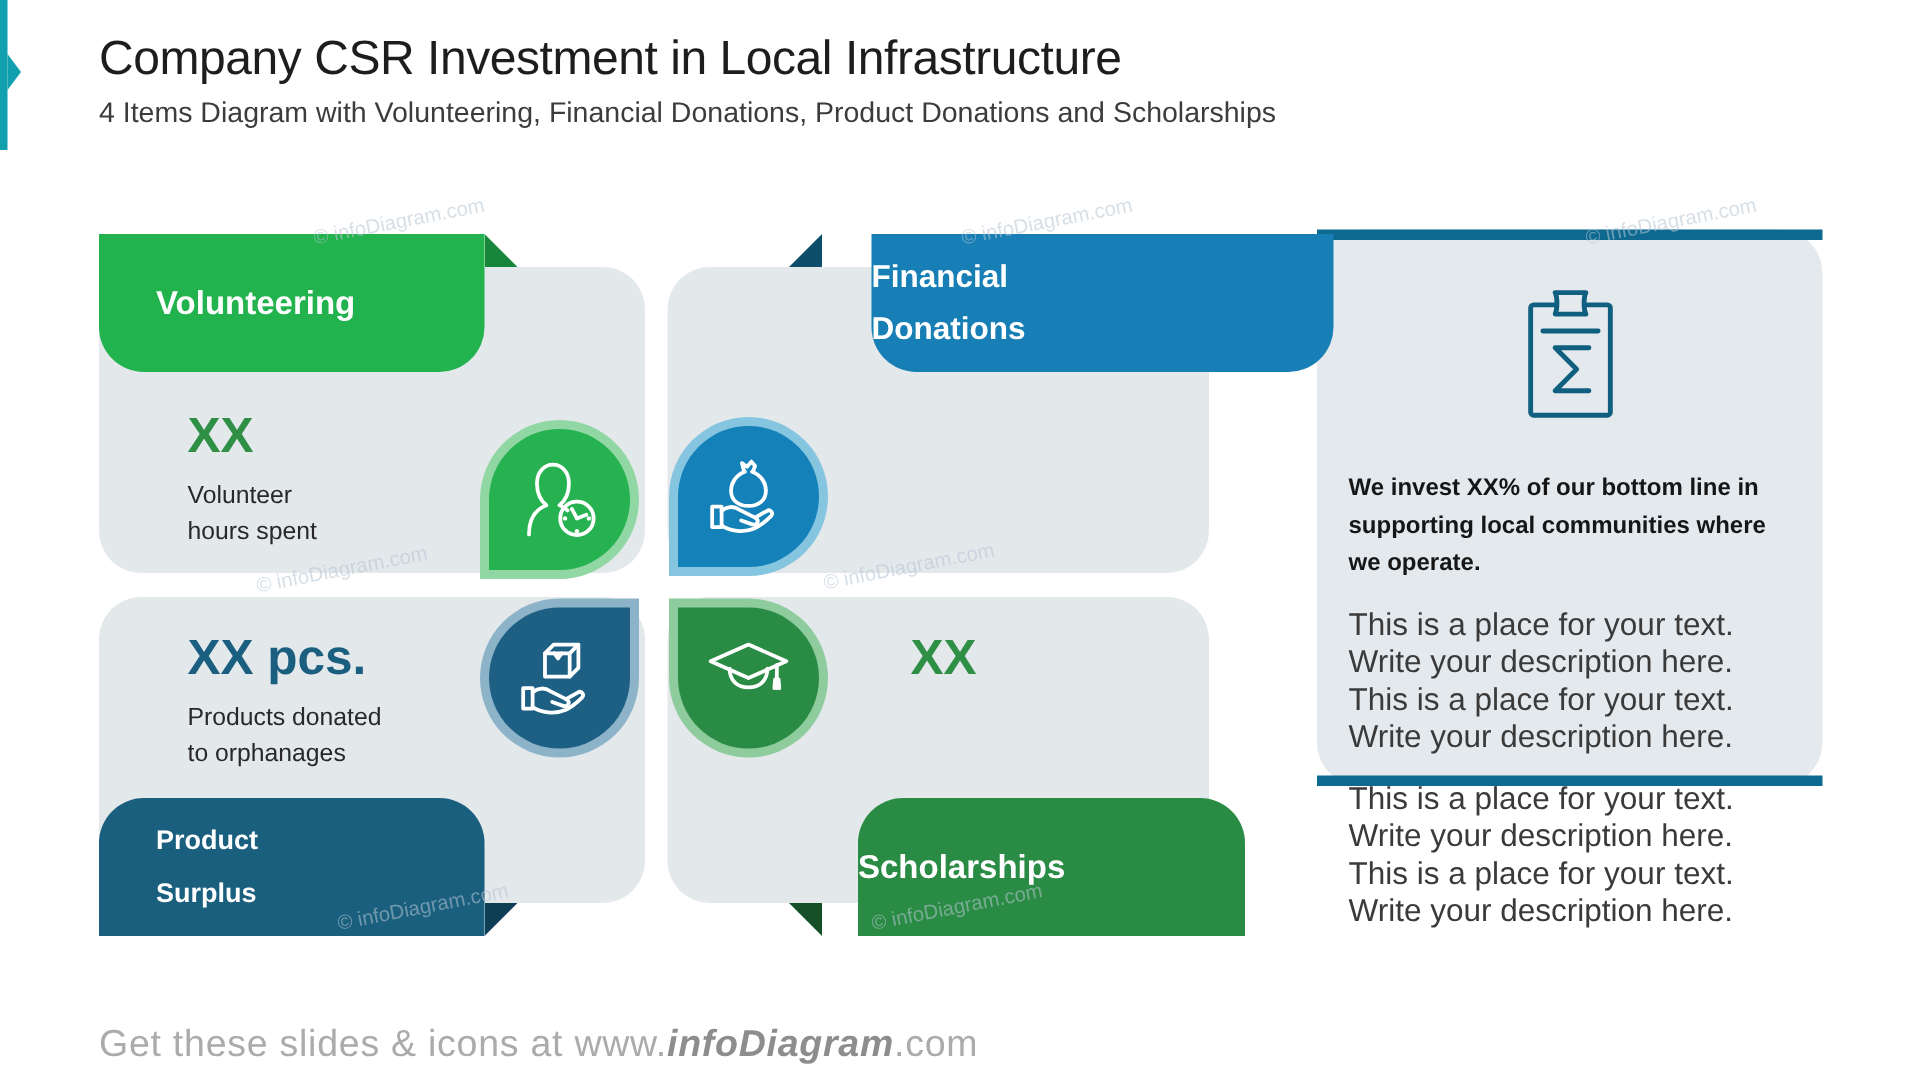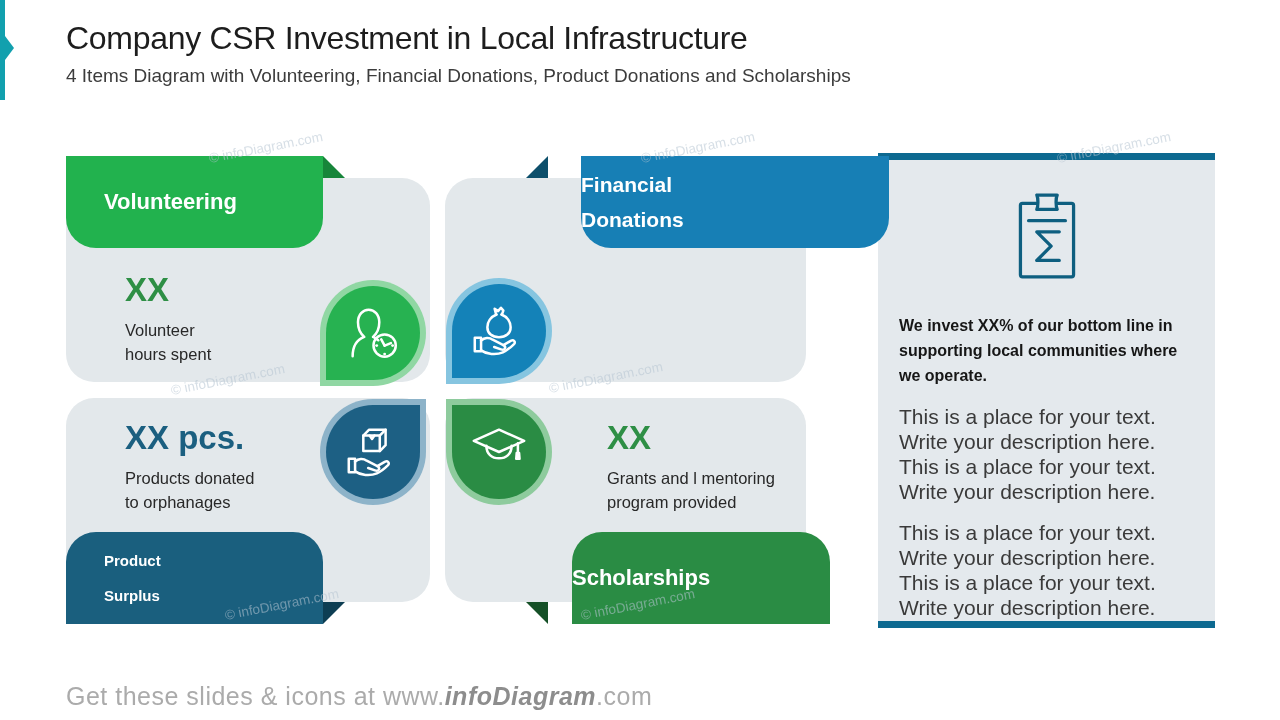--- a/index.html
+++ b/index.html
@@ -28,21 +28,21 @@
 
   
   .tab { position:absolute; color:#fff; font-weight:bold; display:flex; flex-direction:column;
          justify-content:center; z-index:3; }
   .tab-volunteering { left:66px; top:156px; width:257px; height:92px; background:#22b24e;
                       border-radius:0 0 30px 30px; padding-left:38px; font-size:22px; }
   .tab-financial    { left:548px; top:156px; width:308px; height:92px; background:#177fb5;
                       border-radius:0 0 30px 30px; align-items:flex-start; padding-right:40px;
                       font-size:21px; line-height:35px;margin-left:33px; }
   .tab-product      { left:66px; top:532px; width:257px; height:92px; background:#1a5f7e;
-                      border-radius:30px 30px 0 0; padding-left:38px; font-size:15px; line-height:35px; }
+                      border-radius:30px 30px 0 0; padding-left:38px; font-size:18px; line-height:35px; }
   .tab-scholarships { left:572px; top:532px; width:258px; height:92px; background:#2a8c44;
                       border-radius:30px 30px 0 0; align-items:flex-start; padding-right:40px; font-size:22px; }
 
   
   .fold { position:absolute; width:22px; height:22px; z-index:2; }
   .fold-tl { left:323px; top:156px; background:#17853a; clip-path:polygon(0 0,100% 100%,0 100%); }
   .fold-tr { left:526px; top:156px; background:#0d4f6b; clip-path:polygon(100% 0,100% 100%,0 100%); }
   .fold-bl { left:323px; top:602px; background:#0d3e53; clip-path:polygon(0 0,100% 0,0 100%); }
   .fold-br { left:526px; top:602px; background:#155027; clip-path:polygon(0 0,100% 0,100% 100%); }
 
@@ -64,21 +64,21 @@
   .dr-tl .droplet-inner { background:#27b251; border-radius:50% 50% 50% 0; }
   .dr-tr { left:446px; top:278px; background:#86c5e0; border-radius:50% 50% 50% 0; }
   .dr-tr .droplet-inner { background:#1482b8; border-radius:50% 50% 50% 0; }
   .dr-bl { left:320px; top:399px; background:#8db3c9; border-radius:50% 0 50% 50%; }
   .dr-bl .droplet-inner { background:#1d6084; border-radius:50% 0 50% 50%; }
   .dr-br { left:446px; top:399px; background:#8ecb9d; border-radius:0 50% 50% 50%; }
   .dr-br .droplet-inner { background:#2a8c44; border-radius:0 50% 50% 50%; }
   .droplet svg { stroke:#fff; fill:none; stroke-width:2.6; stroke-linecap:round; stroke-linejoin:round; }
 
   
-  .summary { position:absolute; left:878px; top:153px; width:337px; height:475px; background:#e4e9ed; z-index:1; }
+  .summary { position:absolute; left:878px; top:153px; width:337px; height:371px; background:#e4e9ed; z-index:1;border-radius:29px; }
   .summary-bar-top    { position:absolute; left:0; right:0; top:0;    height:7px; background:#0d6990; }
   .summary-bar-bottom { position:absolute; left:0; right:0; bottom:0; height:7px; background:#0d6990; }
   .summary-icon { position:absolute; left:50%; top:38px; transform:translateX(-50%); }
   .summary-icon svg { stroke:#0e5f80; fill:none; stroke-width:3.2; stroke-linecap:round; stroke-linejoin:round; }
   .summary-text { position:absolute; left:21px; right:17px; top:160px; }
   .summary-heading { font-weight:bold; font-size:16px; color:#161616; line-height:25px; }
   .summary-para    { font-size:21px; color:#3a3a3a; line-height:25px; margin:16px 0 0 0; }
 
   
   .footer { position:absolute; left:66px; top:682px; font-size:25px; color:#ababab; letter-spacing:0.5px; }
@@ -148,24 +148,20 @@
   </div>
   <div class="qcontent qc-bl">
     <div class="value value-teal">XX pcs.</div>
     <div class="desc">
       <div>Products donated</div>
       <div>to orphanages</div>
     </div>
   </div>
   <div class="qcontent qc-br">
     <div class="value value-green">XX</div>
-    <div class="desc">
-      <div>Grants and l mentoring</div>
-      <div>program provided</div>
-    </div>
   </div>
 
   <div class="droplet dr-tl">
     <div class="droplet-inner">
       <svg width="62" height="62" viewBox="0 0 64 64">
         <path d="M11 56 C11 45 15 39 23 36 C18 32 16.5 27 16.5 21 C16.5 13 21.5 8 27.5 8 C33.5 8 38.5 13 38.5 21 C38.5 27 37 32 32 36 C34 36.8 36 38 37.5 39.5"></path>
         <circle cx="44" cy="45" r="11.5"></circle>
         <path d="M44 45 L40.5 38.5"></path>
         <path d="M44 45 L50.5 42.5"></path>
         <circle cx="35.8" cy="45" r="1.5" fill="#fff" stroke="none"></circle>

